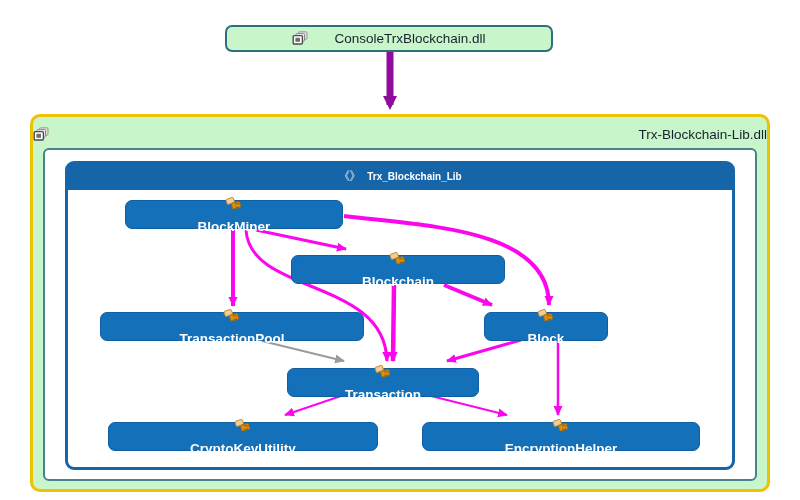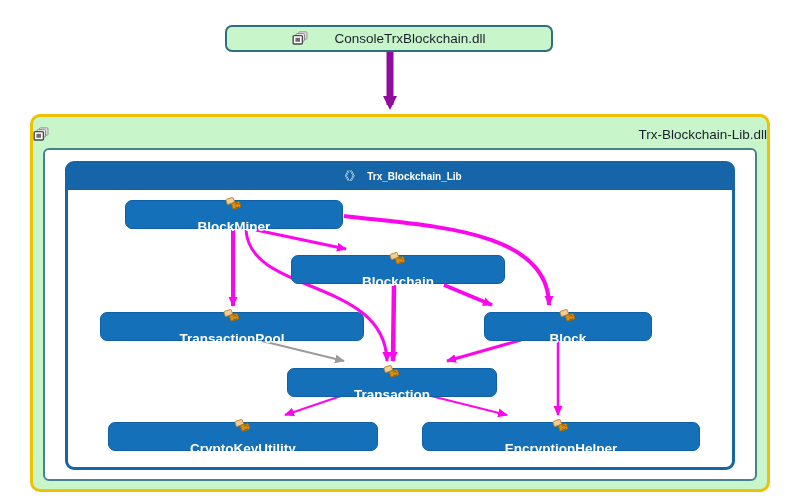--- a/index.html
+++ b/index.html
@@ -133,33 +133,33 @@
           <g transform="rotate(-18 6 5)">
             <rect x="1.5" y="2" width="7.6" height="5.4" rx="1" fill="#F2CD97" stroke="#C08A2E" stroke-width="0.9"></rect>
           </g>
           <g transform="rotate(-14 12 10)">
             <rect x="7.2" y="6.2" width="8.2" height="5.8" rx="1" fill="#DE8F0F" stroke="#A96D07" stroke-width="0.9"></rect>
           </g>
           <path d="M10.2 8.2 q2.2 -1.4 3.6 0.2 M10.4 11 q2 1.2 3.6 -0.4" stroke="#8F5A05" stroke-width="1" fill="none"></path>
         </svg>
         <span class="lbl">TransactionPool</span>
       </div>
-      <div class="node" style="left: 484px; top: 312px; width: 168px; height: 29px;">
+      <div class="node" style="left: 484px; top: 312px; width: 124px; height: 29px;">
         <svg width="19" height="15" viewBox="0 0 19 15" style="flex:0 0 auto">
           <g transform="rotate(-18 6 5)">
             <rect x="1.5" y="2" width="7.6" height="5.4" rx="1" fill="#F2CD97" stroke="#C08A2E" stroke-width="0.9"></rect>
           </g>
           <g transform="rotate(-14 12 10)">
             <rect x="7.2" y="6.2" width="8.2" height="5.8" rx="1" fill="#DE8F0F" stroke="#A96D07" stroke-width="0.9"></rect>
           </g>
           <path d="M10.2 8.2 q2.2 -1.4 3.6 0.2 M10.4 11 q2 1.2 3.6 -0.4" stroke="#8F5A05" stroke-width="1" fill="none"></path>
         </svg>
         <span class="lbl">Block</span>
       </div>
-      <div class="node" style="left: 287px; top: 368px; width: 210px; height: 29px;">
+      <div class="node" style="left: 287px; top: 368px; width: 192px; height: 29px;">
         <svg width="19" height="15" viewBox="0 0 19 15" style="flex:0 0 auto">
           <g transform="rotate(-18 6 5)">
             <rect x="1.5" y="2" width="7.6" height="5.4" rx="1" fill="#F2CD97" stroke="#C08A2E" stroke-width="0.9"></rect>
           </g>
           <g transform="rotate(-14 12 10)">
             <rect x="7.2" y="6.2" width="8.2" height="5.8" rx="1" fill="#DE8F0F" stroke="#A96D07" stroke-width="0.9"></rect>
           </g>
           <path d="M10.2 8.2 q2.2 -1.4 3.6 0.2 M10.4 11 q2 1.2 3.6 -0.4" stroke="#8F5A05" stroke-width="1" fill="none"></path>
         </svg>
         <span class="lbl">Transaction</span>

